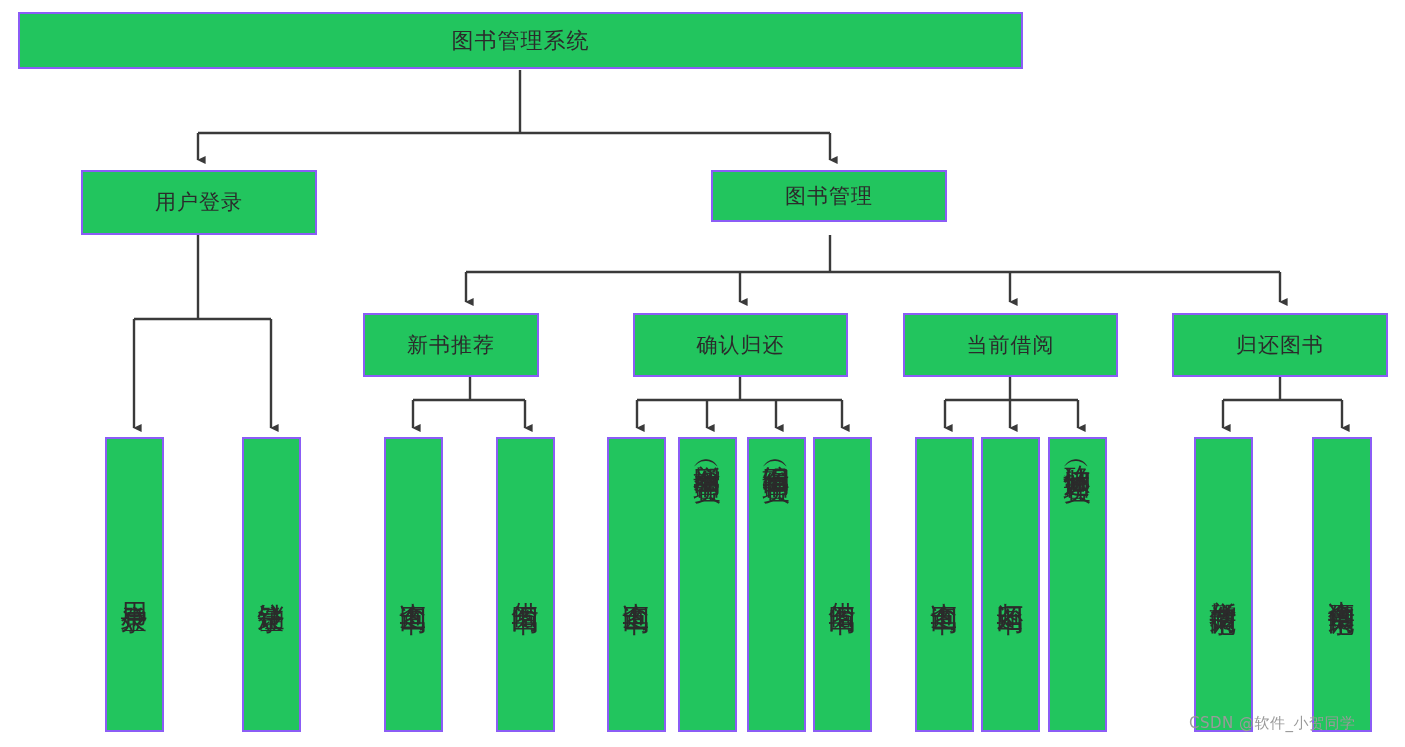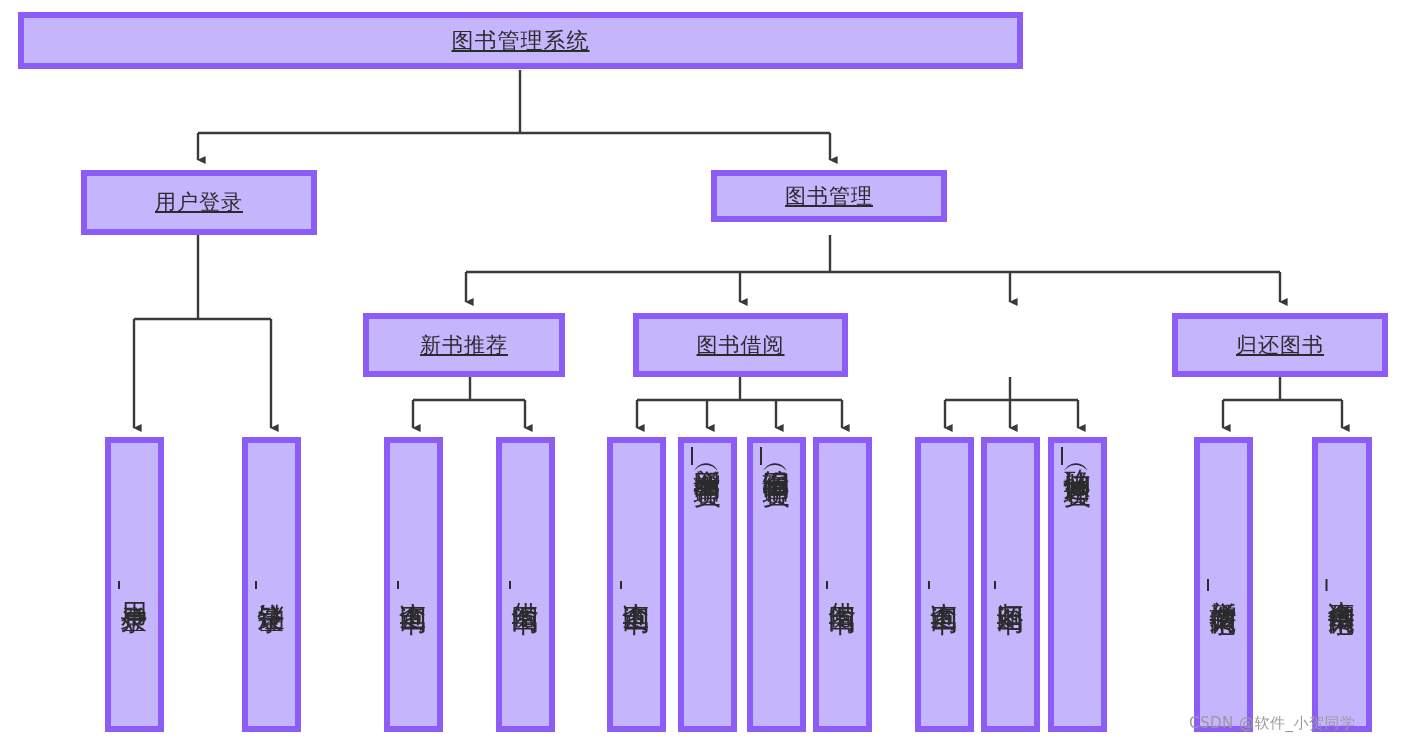--- a/index.html
+++ b/index.html
@@ -23,27 +23,26 @@
   svg.edges {
     position: absolute;
     left: 0; top: 0;
     width: 1405px;
     height: 747px;
     pointer-events: none;
   }
   .node {
     position: absolute;
     box-sizing: border-box;
-    background: #c4b5fd;
-    border: 6px solid #8b5cf6;
+    background: #22c55e;
+    border: 2px solid #8b5cf6;
     display: flex;
     align-items: center;
     justify-content: center;
     color: #2b2b2b;
-    text-decoration: underline;
   }
   .node .label {
     display: block;
     text-align: center;
     line-height: 1.15;
     color: #2b2b2b;
   }
   
   .node.horiz .label {
     font-size: 21px;
@@ -138,25 +137,28 @@
     <span class="label">图书管理系统</span>
   </div>
 
   <div class="node horiz" style="left:81px; top:170px; width:236px; height:65px;">
     <span class="label">用户登录</span>
   </div>
   <div class="node horiz" style="left:711px; top:170px; width:236px; height:52px;">
     <span class="label">图书管理</span>
   </div>
 
-  <div class="node horiz" style="left:363px; top:313px; width:202px; height:64px;">
+  <div class="node horiz" style="left:363px; top:313px; width:176px; height:64px;">
     <span class="label">新书推荐</span>
   </div>
   <div class="node horiz" style="left:633px; top:313px; width:215px; height:64px;">
-    <span class="label">图书借阅</span>
+    <span class="label">确认归还</span>
+  </div>
+  <div class="node horiz" style="left:903px; top:313px; width:215px; height:64px;">
+    <span class="label">当前借阅</span>
   </div>
   <div class="node horiz" style="left:1172px; top:313px; width:216px; height:64px;">
     <span class="label">归还图书</span>
   </div>
 
   <div class="node vert centered" style="left:105px; top:437px; width:59px; height:295px;">
     <span class="label">用户登录</span>
   </div>
   <div class="node vert centered" style="left:242px; top:437px; width:59px; height:295px;">
     <span class="label">注销登录</span>

